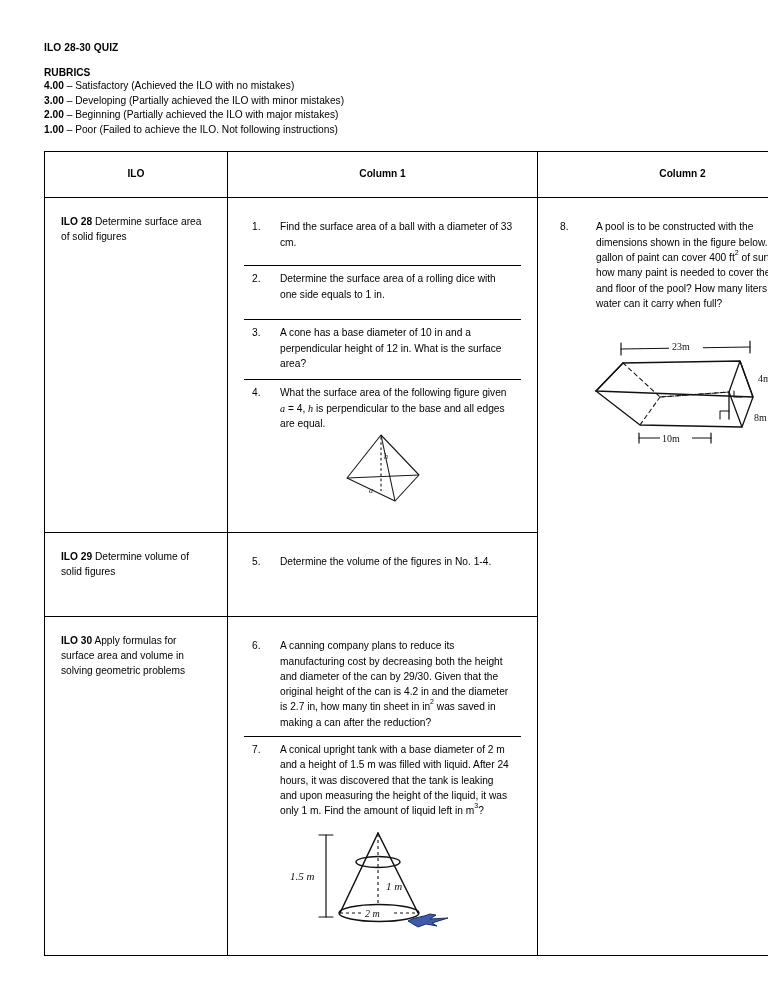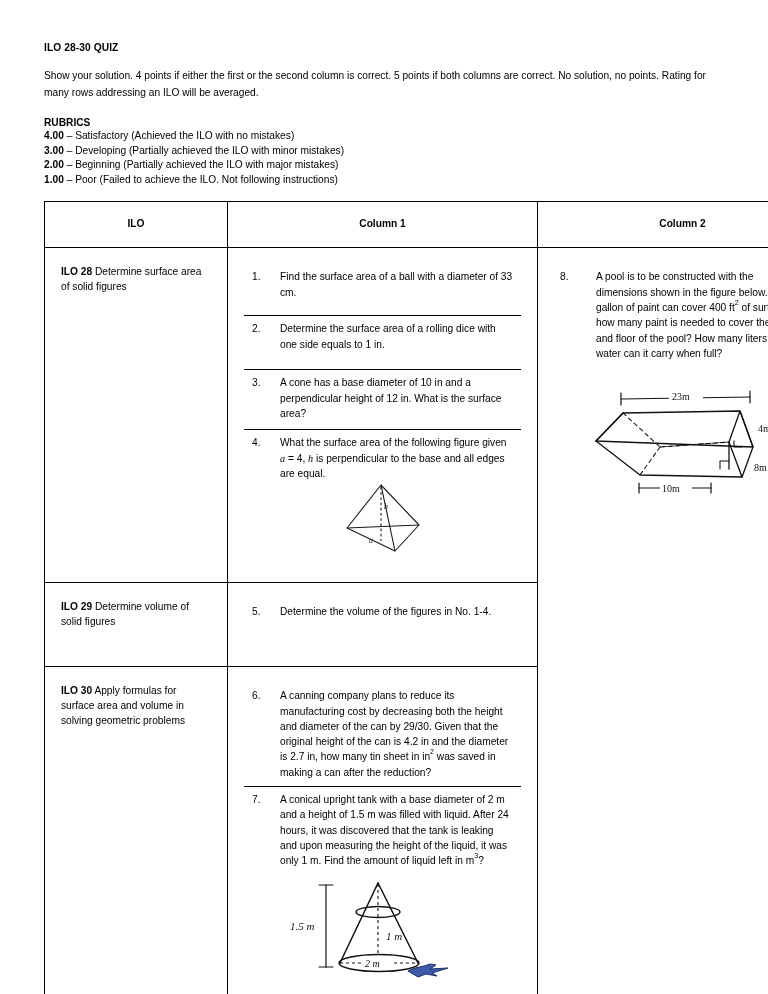--- a/index.html
+++ b/index.html
@@ -116,21 +116,20 @@
   .plain-cell { padding: 0; }
 </style>
 </head>
 <body>
 
 <div class="page">
   <div class="content">
 
     <div class="doc-title">ILO 28-30 QUIZ</div>
 
-    <div class="intro-para">Show your solution. 4 points if either the first or the second column is correct. 5 points if both columns are correct.  No solution, no points. Rating for many rows addressing an ILO will be averaged.</div>
 
     <div class="rubrics-head">RUBRICS</div>
 
     <div class="rubric-line"><b>4.00</b><span> – </span><span>Satisfactory (Achieved the ILO with no mistakes)</span></div>
     <div class="rubric-line"><b>3.00</b><span> – </span><span>Developing (Partially achieved the ILO with minor mistakes)</span></div>
     <div class="rubric-line"><b>2.00</b><span> – </span><span>Beginning (Partially achieved the ILO with major mistakes)</span></div>
     <div class="rubric-line"><b>1.00</b><span> – </span><span>Poor (Failed to achieve the ILO. Not following instructions)</span></div>
 
     <table class="quiz-table">
       <tbody>

